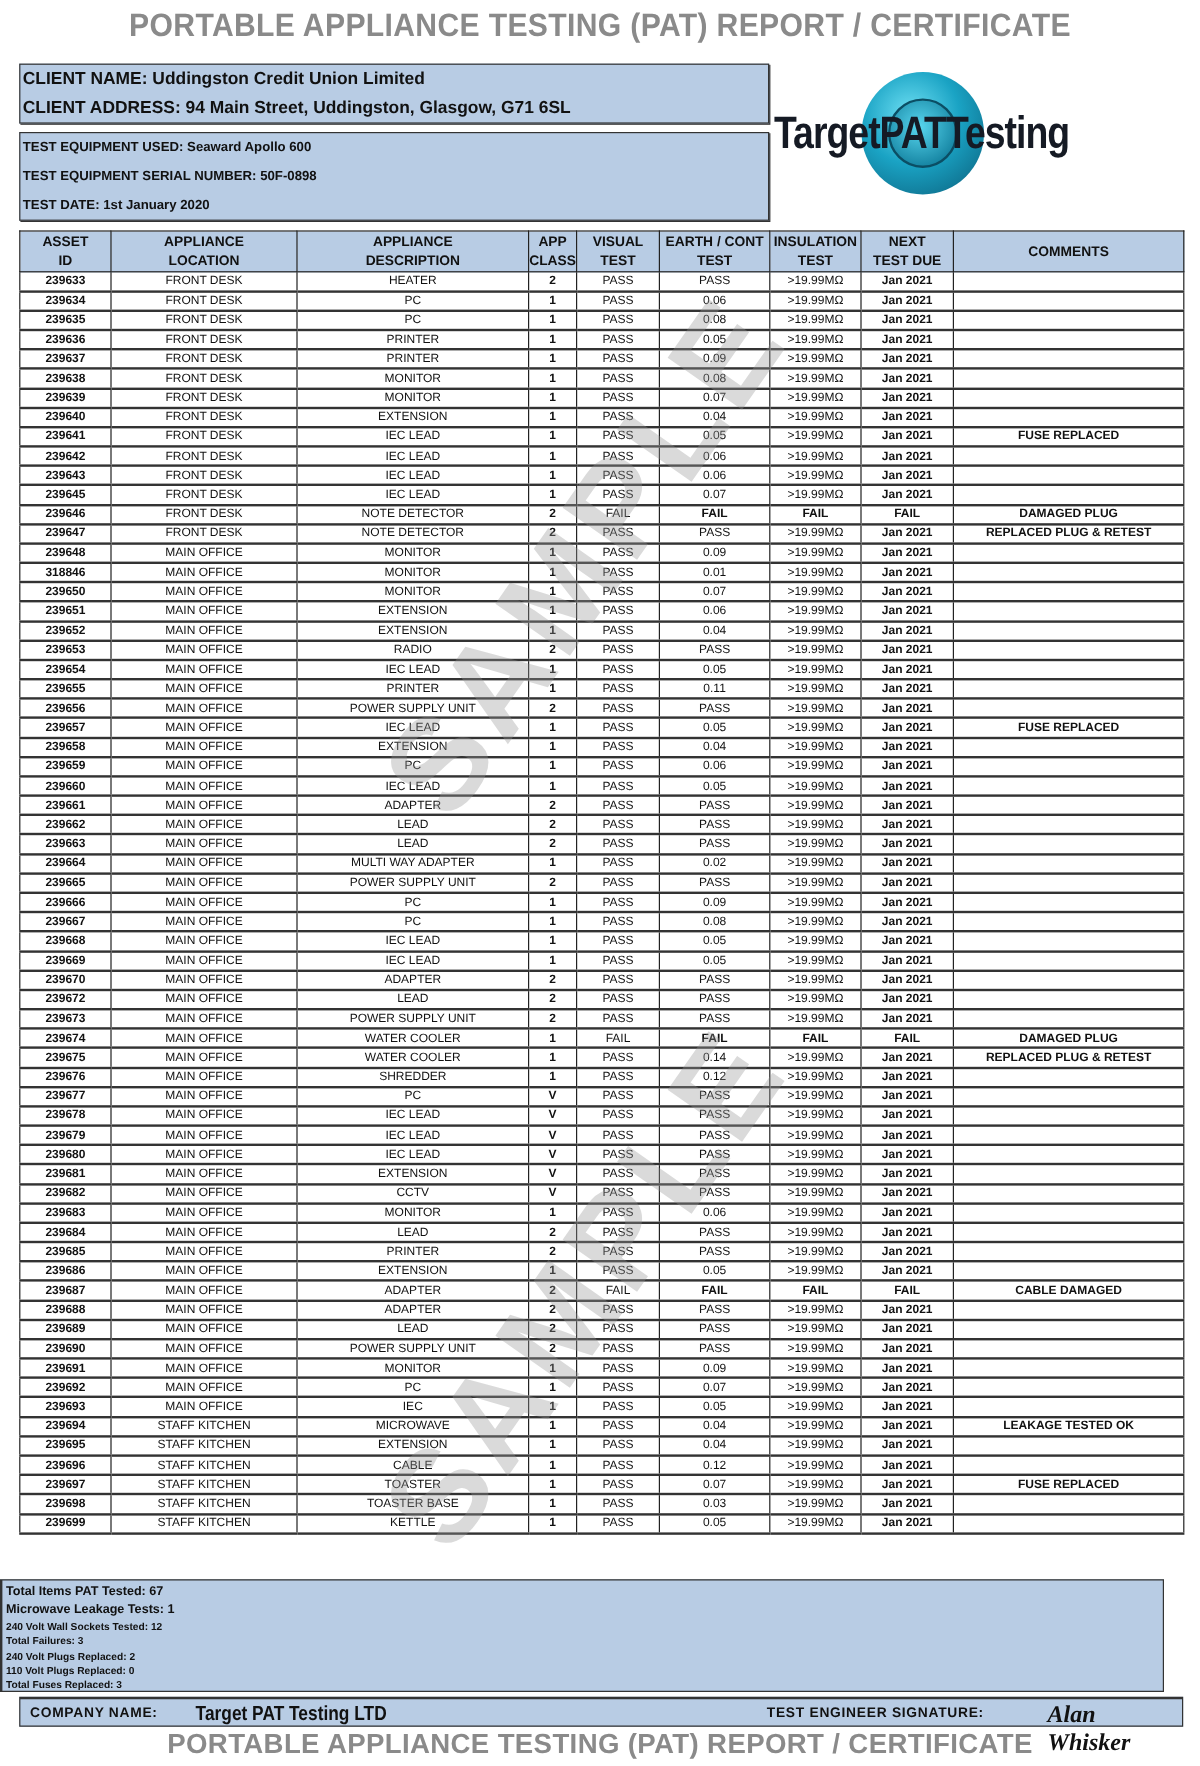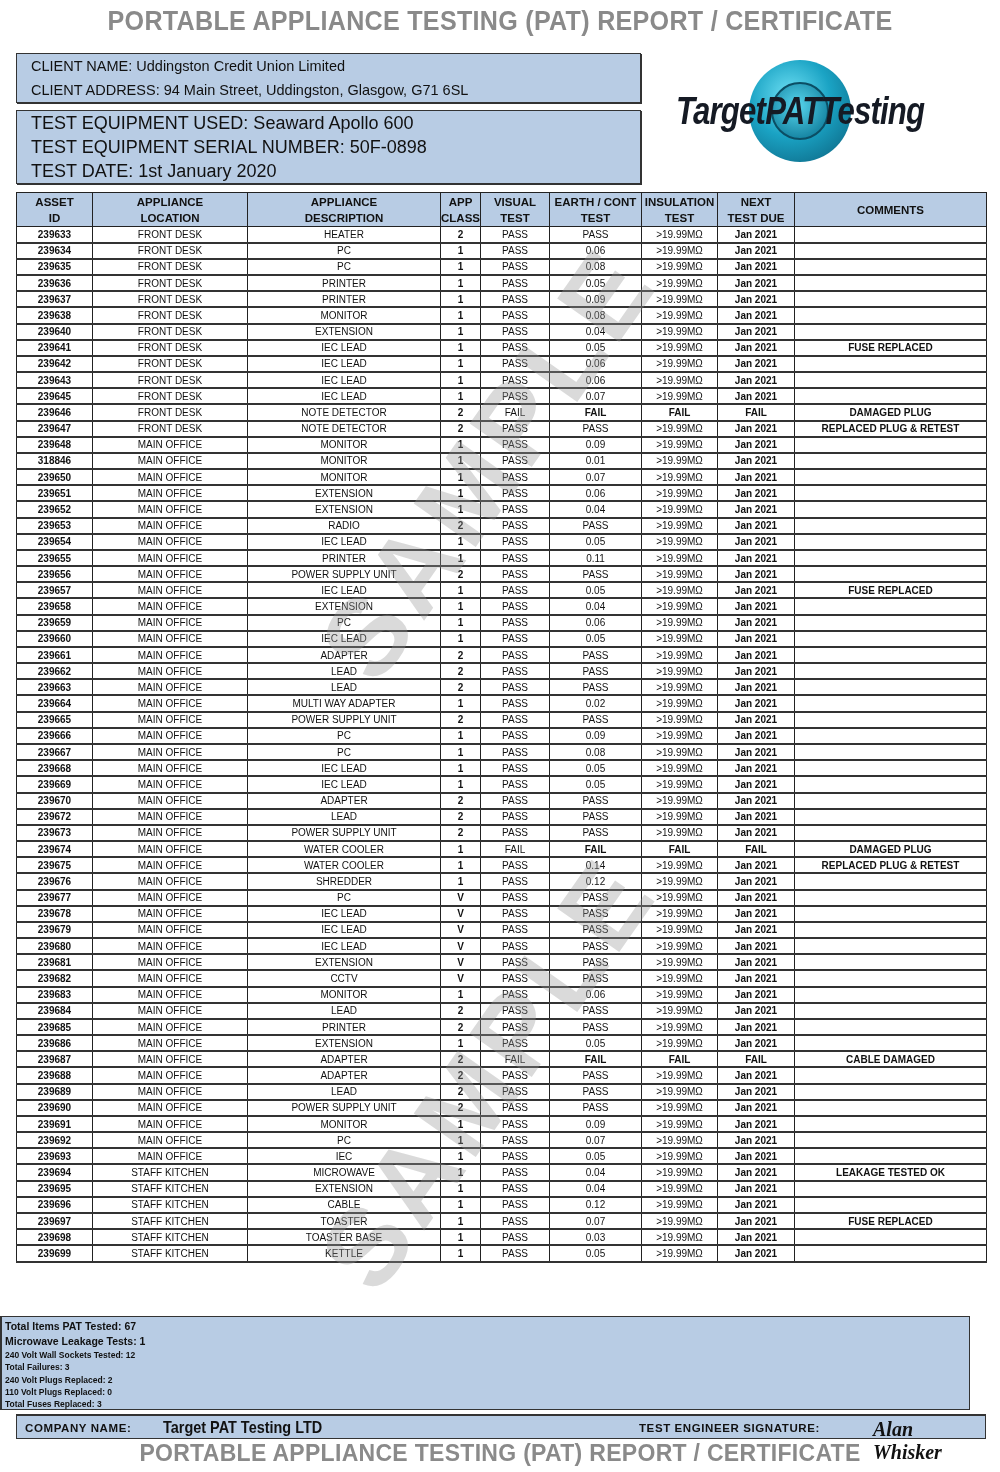--- a/index.html
+++ b/index.html
@@ -1,25 +1,25 @@
 <!DOCTYPE html>
 <html><head>
 <meta charset="utf-8">
 <style>
   * { box-sizing: border-box; margin: 0; padding: 0; }
   body { width: 1000px; height: 1472px; background: #ffffff; font-family: "Liberation Sans", sans-serif; position: relative; overflow: hidden; color: #111; }
   .title { position: absolute; left: 0; width: 1000px; text-align: center; font-weight: bold; color: #8a8a8a; letter-spacing: 0.3px; }
   .title.top { top: 6px; font-size: 27px; font-family: "Liberation Sans", sans-serif; transform: scaleX(0.93); }
   .title.bottom { top: 1440px; font-size: 23px; }
   .infobox { position: absolute; left: 16px; width: 625px; background: #b8cce4; border: 1px solid #333; box-shadow: 1px 1px 0 #333; }
-  .infobox .line { font-weight: normal; font-size: 14.5px; padding-left: 14px; height: 24px; line-height: 24px; transform-origin: left; }
+  .infobox .line { font-weight: bold; font-size: 14.5px; padding-left: 2px; height: 24px; line-height: 24px; transform-origin: left; }
   #client-box { top: 53px; height: 50px; }
   #equip-box { top: 110px; height: 74px; }
-  #equip-box .line { font-size: 18px; }
-  .logo { position: absolute; left: 672px; top: 58px; width: 260px; height: 110px; font-style: italic; }
+  #equip-box .line { font-size: 11px; }
+  .logo { position: absolute; left: 641px; top: 58px; width: 260px; height: 110px; }
   .logo .ring { position: absolute; left: 77px; top: 2px; width: 102px; height: 102px; border-radius: 50%; background: radial-gradient(circle at 40% 35%, #6fe0f4 0%, #1aa3c4 45%, #0a5c78 100%); }
   .logo .ring2 { position: absolute; left: 99px; top: 24px; width: 58px; height: 58px; border-radius: 50%; background: radial-gradient(circle at 45% 40%, #58d6ee 0%, #12809e 80%); border: 2px solid #0b4e64; }
   .logo .logotext { position: absolute; left: 4px; top: 32px; font-size: 38px; font-weight: bold; color: #151a24; letter-spacing: -1px; transform: scaleX(0.82); transform-origin: left; white-space: nowrap; font-family: "Liberation Sans Narrow", "Liberation Sans", sans-serif; }
   table.pat { position: absolute; left: 16px; top: 192px; width: 970px; border-collapse: collapse; table-layout: fixed; }
   table.pat th { background: #b8cce4; font-size: 11.5px; font-weight: bold; border: 1px solid #222; height: 34px; line-height: 16px; text-align: center; }
   table.pat td { border: 1px solid #222; border-bottom: 2px solid #333; font-size: 10px; height: 16.18px; line-height: 13px; text-align: center; white-space: nowrap; overflow: hidden; }
   td.id, td.cls, td.due, td.cm { font-weight: bold; }
   td.fail { font-weight: bold; }
   .summary { position: absolute; left: 0; top: 1316px; width: 970px; height: 94px; background: #b8cce4; border: 1px solid #333; border-left: 2px solid #333; padding: 2px 3px; }
   .summary .s1 { font-weight: bold; font-size: 10.5px; height: 15px; line-height: 15px; }
@@ -164,20 +164,31 @@
         <td class="loc">FRONT DESK</td>
         <td class="desc">MONITOR</td>
         <td class="cls">1</td>
         <td class="vis">PASS</td>
         <td class="earth">0.08</td>
         <td class="ins">&gt;19.99MΩ</td>
         <td class="due">Jan 2021</td>
         <td class="cm"></td>
       </tr>
       <tr>
+        <td class="id">239639</td>
+        <td class="loc">FRONT DESK</td>
+        <td class="desc">MONITOR</td>
+        <td class="cls">1</td>
+        <td class="vis">PASS</td>
+        <td class="earth">0.07</td>
+        <td class="ins">&gt;19.99MΩ</td>
+        <td class="due">Jan 2021</td>
+        <td class="cm"></td>
+      </tr>
+      <tr>
         <td class="id">239640</td>
         <td class="loc">FRONT DESK</td>
         <td class="desc">EXTENSION</td>
         <td class="cls">1</td>
         <td class="vis">PASS</td>
         <td class="earth">0.04</td>
         <td class="ins">&gt;19.99MΩ</td>
         <td class="due">Jan 2021</td>
         <td class="cm"></td>
       </tr>

